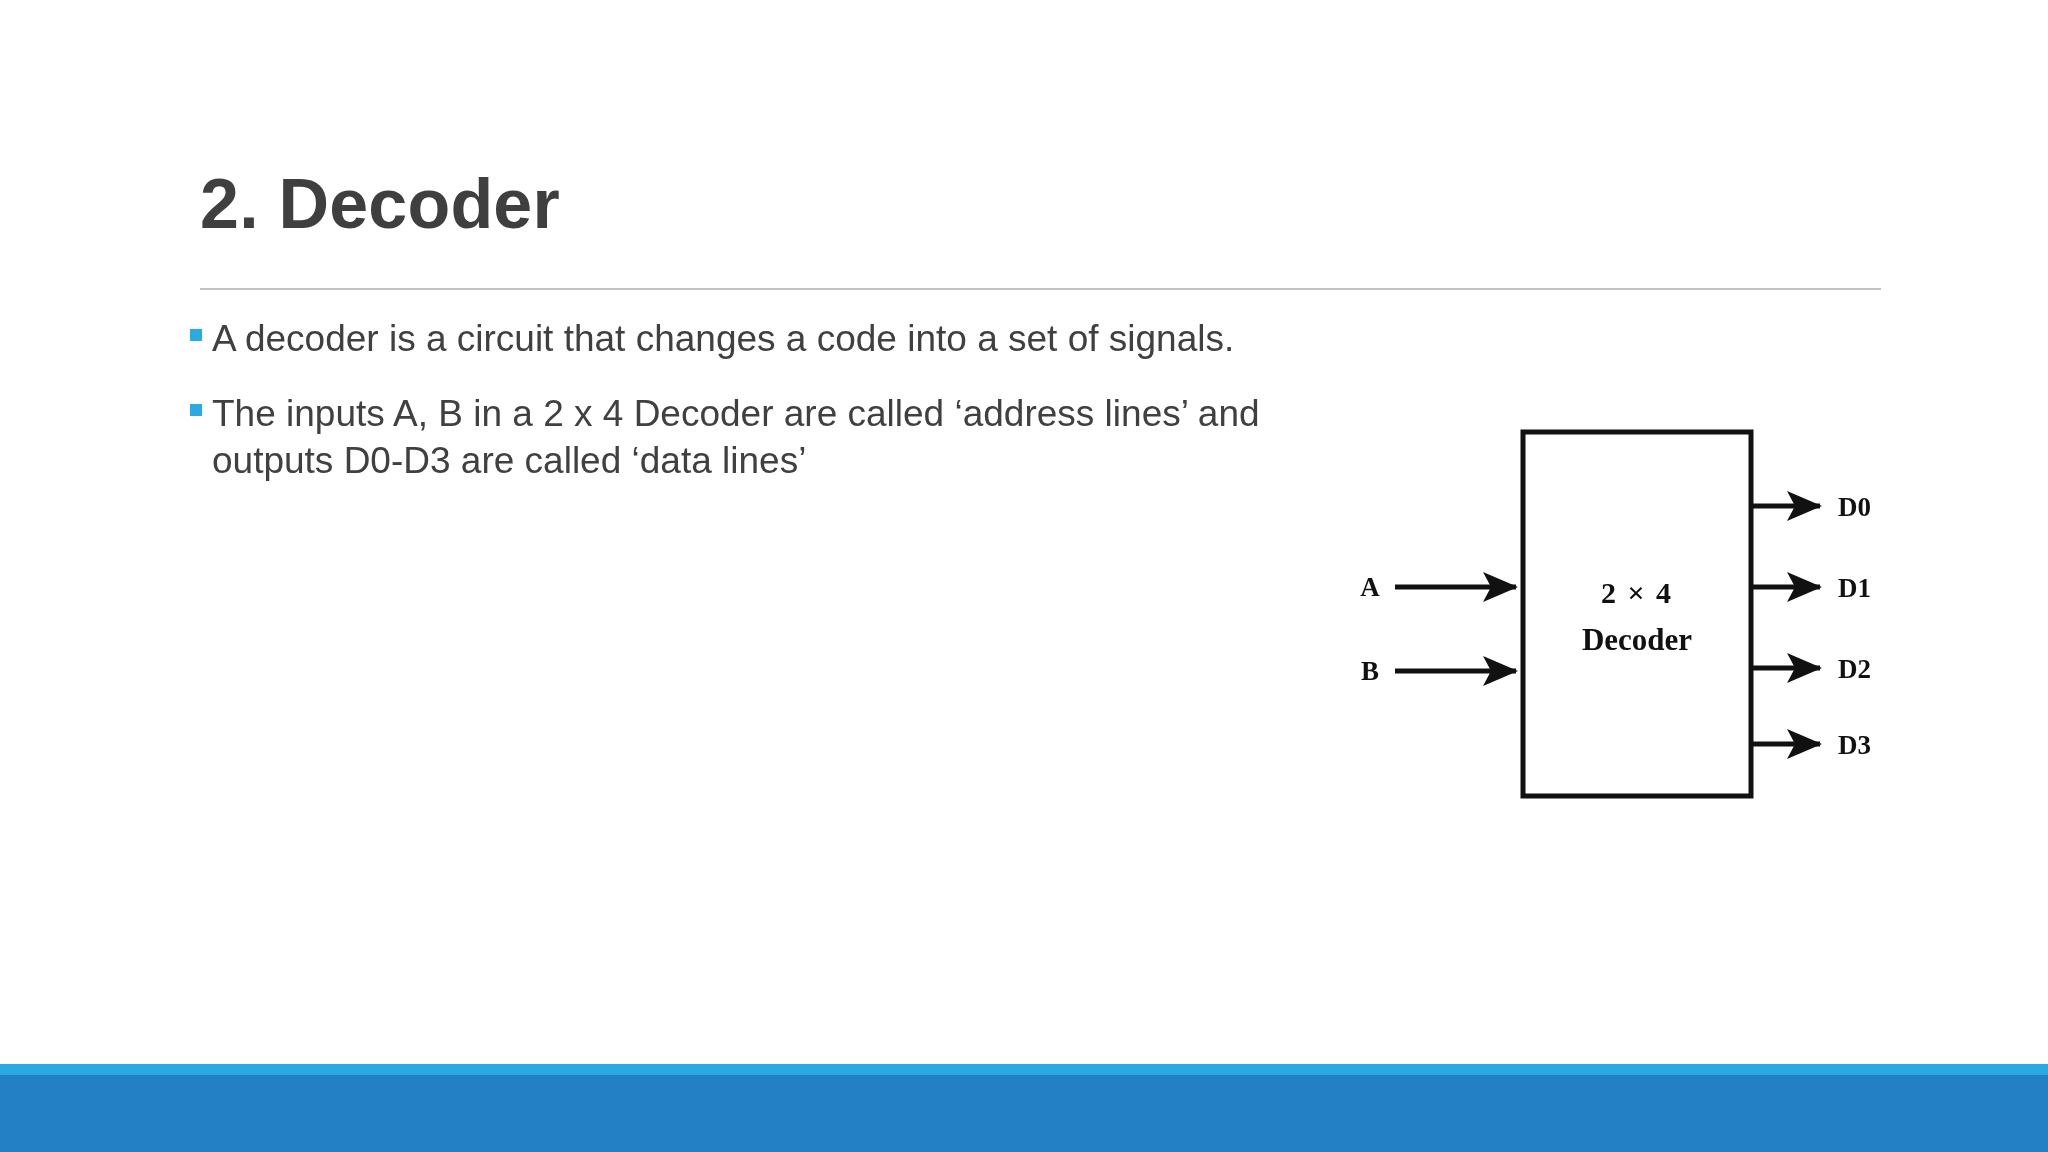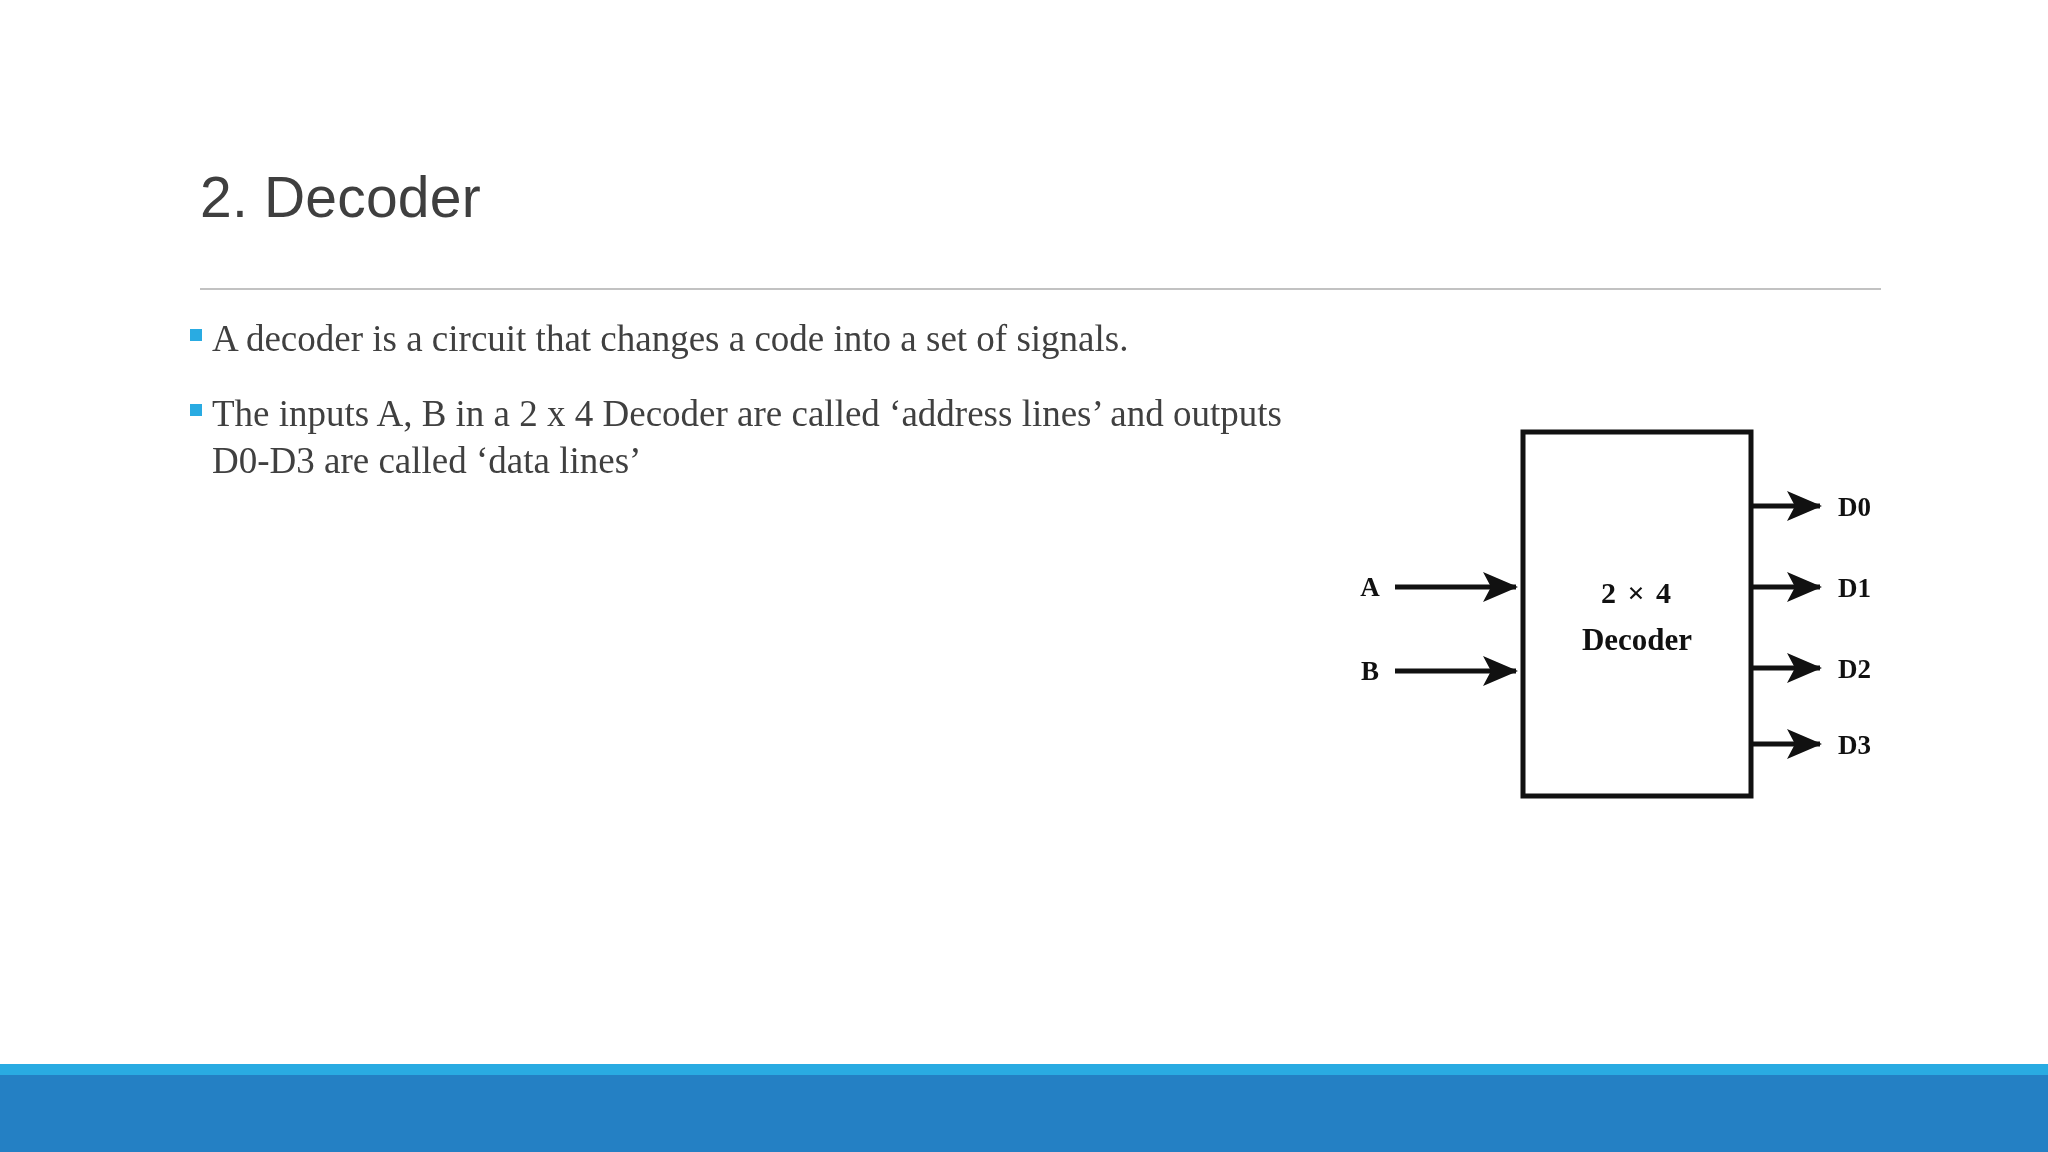--- a/index.html
+++ b/index.html
@@ -21,22 +21,22 @@
 
   
   #title-block {
     position: absolute;
     left: 200px;
     top: 168px;
     width: 1680px;
   }
   #page-title {
     font-family: "Liberation Sans", sans-serif;
-    font-size: 57px;
-    font-weight: 400;
+    font-size: 70px;
+    font-weight: 700;
     line-height: 1.05;
     color: #3f3f3f;
     letter-spacing: 0.2px;
     white-space: nowrap;
   }
   #title-rule {
     position: absolute;
     left: 200px;
     top: 288px;
     width: 1681px;
@@ -51,21 +51,21 @@
     top: 316px;
     width: 1110px;
   }
   .bullet-item {
     position: relative;
     padding-left: 22px;
     margin-bottom: 28px;
     font-size: 37px;
     line-height: 1.27;
     color: #404040;
-    font-family: Liberation Serif, serif;
+    font-family: Liberation Sans, sans-serif;
     font-weight: 400;
   }
   .bullet-item:last-child { margin-bottom: 0; }
   .bullet-marker {
     position: absolute;
     left: 0px;
     top: 13px;
     width: 12px;
     height: 12px;
     background: #29abe2;

